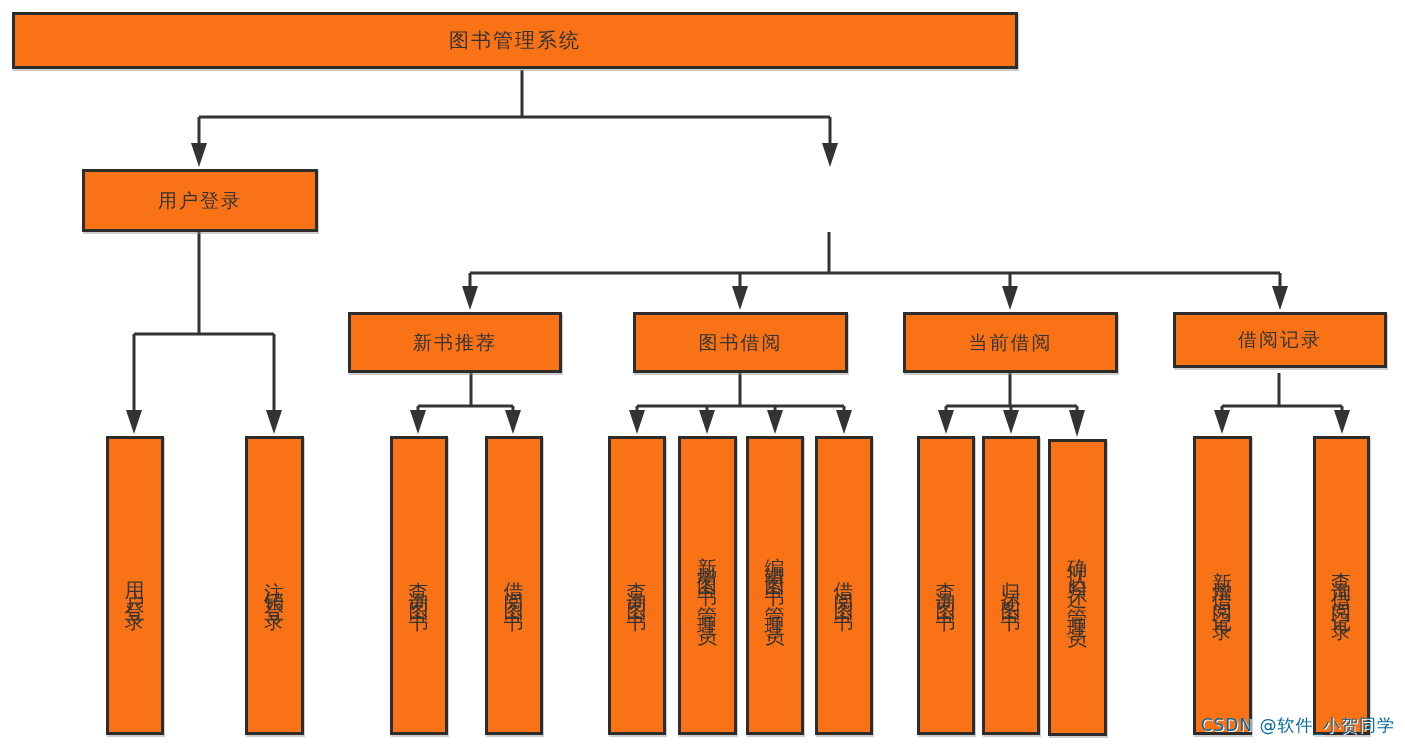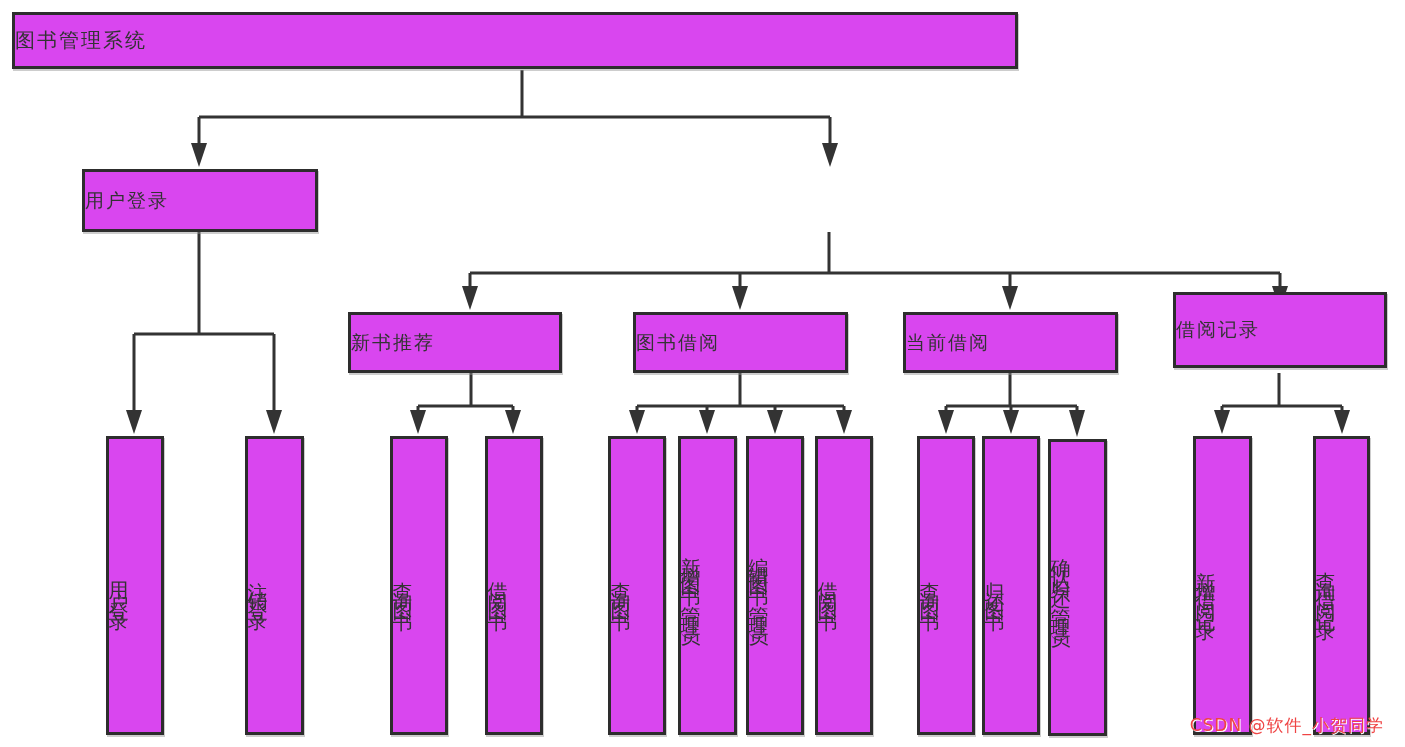--- a/index.html
+++ b/index.html
@@ -22,25 +22,25 @@
   .connectors {
     position: absolute;
     left: 0;
     top: 0;
     width: 1405px;
     height: 747px;
   }
   .node {
     position: absolute;
     box-sizing: border-box;
-    background: #d946ef;
+    background: #f97316;
     border: 3px solid #2d2d2d;
     display: flex;
     align-items: center;
-    justify-content: flex-start;
+    justify-content: center;
     box-shadow: 1px 2px 0 rgba(145,145,145,0.45);
   }
   .h-node {
     font-size: 19px;
     letter-spacing: 2px;
     white-space: nowrap;
   }
   .root-node {
     font-size: 20px;
     letter-spacing: 2px;
@@ -51,24 +51,24 @@
   }
   .v-node .v-label {
     writing-mode: vertical-rl;
     text-orientation: mixed;
     letter-spacing: 10px;
     white-space: nowrap;
   }
   .watermark {
     position: absolute;
     top: 714px;
-    right: 21px;
+    right: 10px;
     font-size: 17px;
     letter-spacing: 1px;
-    color: #ef4444;
+    color: #0369a1;
     text-shadow: 1px 1px 0 #ffffff;
     white-space: nowrap;
   }
 </style>
 </head>
 <body>
 
 <div class="stage">
 
   <svg class="connectors" viewBox="0 0 1405 747" xmlns="http://www.w3.org/2000/svg" aria-hidden="true">
@@ -113,21 +113,21 @@
 
   <div class="node h-node" style="left:348px; top:312px; width:214px; height:61px;">
     <span>新书推荐</span>
   </div>
   <div class="node h-node" style="left:903px; top:312px; width:215px; height:61px;">
     <span>当前借阅</span>
   </div>
   <div class="node h-node" style="left:633px; top:312px; width:215px; height:61px;">
     <span>图书借阅</span>
   </div>
-  <div class="node h-node" style="left:1173px; top:292px; width:214px; height:76px;">
+  <div class="node h-node" style="left:1173px; top:312px; width:214px; height:56px;">
     <span>借阅记录</span>
   </div>
 
   <div class="node v-node" style="left:106px; top:436px; width:58px; height:299px;">
     <span class="v-label">用户登录</span>
   </div>
   <div class="node v-node" style="left:245px; top:436px; width:59px; height:299px;">
     <span class="v-label">注销登录</span>
   </div>
 

